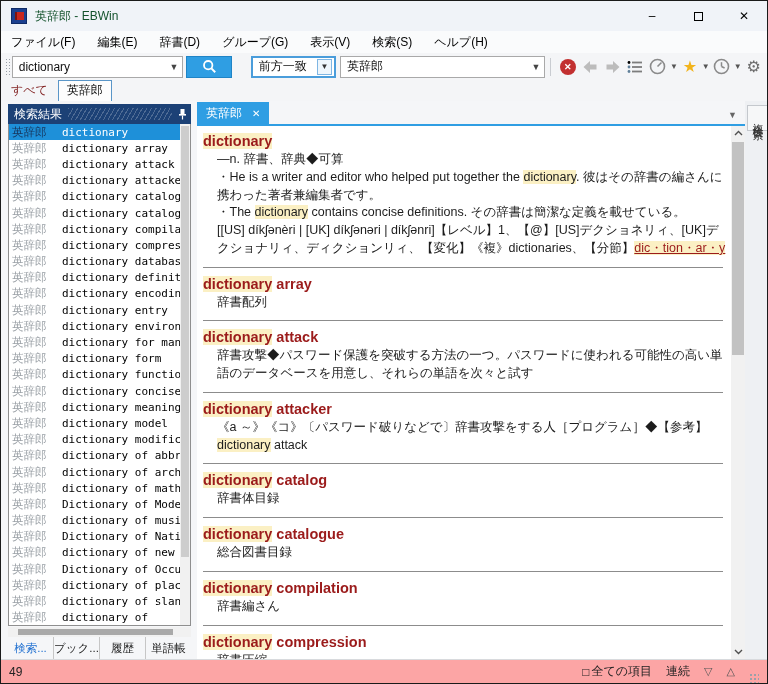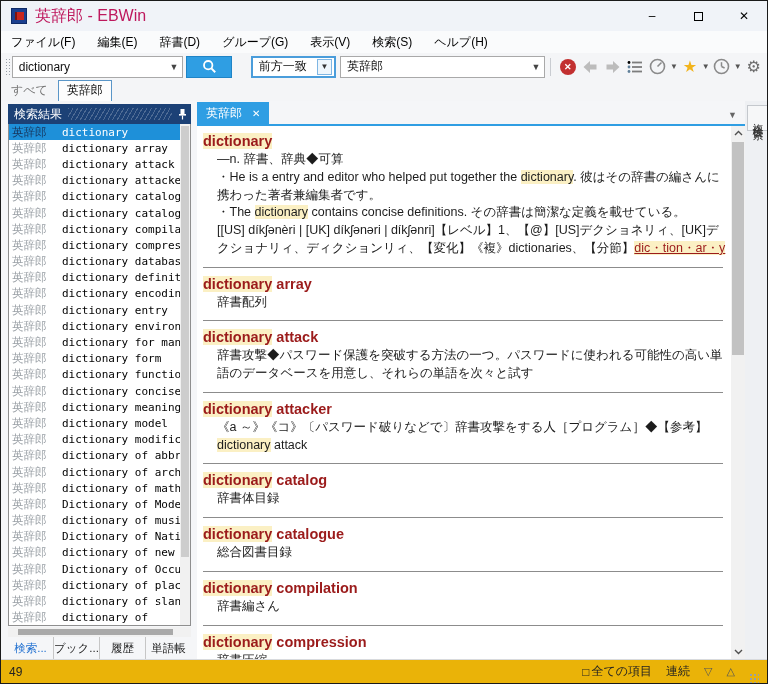--- a/index.html
+++ b/index.html
@@ -5,21 +5,21 @@
   * { box-sizing: border-box; margin: 0; padding: 0; }
   html,body { width:768px; height:684px; overflow:hidden; }
   body { font-family:"Liberation Sans", sans-serif; font-size:12px; color:#111; background:#fff; }
 
   .window { width:768px; height:684px; border:1px solid #1a1a1a; display:flex; flex-direction:column; background:#f5f6f8; }
 
   
   .titlebar { height:30px; background:#f0f3f8; display:flex; align-items:center; padding-left:10px; flex:0 0 auto; }
   .app-icon { width:16px; height:16px; margin-right:8px; background:#1b3f8f; border:1px solid #0e2a66; position:relative; }
   .app-icon::after { content:""; position:absolute; left:3px; top:3px; right:2px; bottom:3px; background:#c8261e; border-left:2px solid #7c120e; }
-  .title-text { font-size:16px; color:#be185d; }
+  .title-text { font-size:12px; color:#14532d; }
   .win-controls { margin-left:auto; display:flex; height:100%; }
   .win-btn { width:46px; height:100%; display:flex; align-items:center; justify-content:center; font-size:12px; color:#000; }
   .win-btn.max span { display:block; width:9px; height:9px; border:1px solid #000; }
 
   
   .menubar { height:22px; background:#fafbfc; display:flex; align-items:center; padding-left:10px; gap:22px; flex:0 0 auto;text-align:right; }
   .menu-item { font-size:12px; color:#000; }
 
   
   .toolbar { height:27px; background:#f4f5f7; display:flex; align-items:center; padding:2px 2px; flex:0 0 auto; }
@@ -33,21 +33,21 @@
   .search-btn { width:48px; height:22px; margin-left:3px; background:#2f9ee3; border:1px solid #1f84c6; display:flex; align-items:center; justify-content:center; }
   .tb-sep { width:1px; height:18px; background:#c9ccd1; margin:0 5px; }
   .tb-ico { width:24px; height:22px; display:flex; align-items:center; justify-content:center; }
   .tb-dd { width:10px; font-size:8px; color:#555; text-align:center; }
   .ico-stop { width:16px; height:16px; border-radius:50%; background:#c23030; color:#fff; font-size:9px; font-weight:bold; display:flex; align-items:center; justify-content:center; }
   .ico-star { color:#f2b41c; font-size:16px; line-height:16px; }
   .ico-gear { color:#6d6d6d; font-size:16px; line-height:16px; }
 
   
   .grouptabs { height:21px; background:#f4f5f7; display:flex; align-items:center; padding-left:10px; gap:10px; flex:0 0 auto; }
-  .gtab-all { font-size:12px; color:#737373; }
+  .gtab-all { font-size:12px; color:#7f1d1d; }
   .gtab-active { font-size:12px; border:1px solid #5a96c8; background:#fdfdfd; padding:1px 8px 2px; }
 
   
   .main { flex:1 1 auto; display:flex; min-height:0; padding-left:7px; background:#f5f6f8; }
 
   
   .sidebar { width:183px; display:flex; flex-direction:column; min-height:0; padding-top:3px; }
   .sb-header { height:20px; background:#1c4176; color:#fff; display:flex; align-items:center; padding:0 4px 0 6px; font-size:12px; flex:0 0 auto; }
   .sb-hatch { flex:1; height:12px; margin:0 6px; background:repeating-linear-gradient(120deg, rgba(255,255,255,.22) 0 1px, transparent 1px 4px); }
   .result-list { flex:1 1 auto; background:#fff; border:1px solid #8f8f8f; border-top:none; overflow:hidden; position:relative; padding-right:10px; }
@@ -82,21 +82,21 @@
   .doc-vscroll { width:14px; background:#f1f1f1; position:relative; flex:0 0 auto; }
   .vs-arrow { height:14px; display:flex; align-items:center; justify-content:center; color:#505050; }
   .vs-thumb { position:absolute; top:16px; left:1px; right:1px; height:40%; background:#c2c2c2; }
   .vs-down { position:absolute; bottom:0; left:0; right:0; }
 
   
   .right-strip { width:22px; background:#eef0f3; flex:0 0 auto; padding-top:4px; }
   .v-tab { writing-mode:vertical-rl; font-size:11px; color:#333; background:#f6f7f8; border:1px solid #c4c8cd; border-right:none; padding:8px 2px; letter-spacing:2px; margin-left:2px; }
 
   
-  .statusbar { height:24px; background:#eab308; border-top:1px solid #d8dadd; display:flex; align-items:center; padding:0 8px; font-size:12px; color:#222; flex:0 0 auto; gap:14px; }
+  .statusbar { height:24px; background:#fca5a5; border-top:1px solid #d8dadd; display:flex; align-items:center; padding:0 8px; font-size:12px; color:#222; flex:0 0 auto; gap:14px; }
   .sb-left { margin-right:auto; }
   .sb-chk { display:flex; align-items:center; gap:2px; }
   .sb-tri { color:#555; font-size:11px; }
   .resize-grip { width:10px; height:10px; background-image:radial-gradient(circle, #9aa0a8 1px, transparent 1px); background-size:4px 4px; align-self:flex-end; }
   svg { display:block; }
 </style>
 </head>
 <body>
 
 <div class="window">
@@ -355,21 +355,21 @@
           <span>英辞郎</span>
           <span class="close">✕</span>
         </div>
         <span class="tabbar-dd">▼</span>
       </div>
       <div class="doc-wrap">
         <div class="doc" id="doc">
             <div>
               <div class="entry-head"><span class="hl">dictionary</span></div>
               <div class="entry-body"><span class="">—n. 辞書、辞典◆可算</span></div>
-              <div class="entry-body"><span class="">・He is a entry and editor who helped put together the </span><span class="hl">dictionary</span><span class="">. 彼はその辞書の編さんに携わった著者兼編集者です。</span></div>
+              <div class="entry-body"><span class="">・He is a writer and editor who helped put together the </span><span class="hl">dictionary</span><span class="">. 彼はその辞書の編さんに携わった著者兼編集者です。</span></div>
               <div class="entry-body"><span class="">・The </span><span class="hl">dictionary</span><span class=""> contains concise definitions. その辞書は簡潔な定義を載せている。</span></div>
               <div class="entry-body"><span class="">[[US] díkʃənèri | [UK] díkʃənəri | díkʃənri]【レベル】1、【@】[US]デクショネリィ、[UK]デクショナリィ、ディクションリィ、【変化】《複》dictionaries、【分節】</span><span class="hl ul">dic・tion・ar・y</span></div>
             </div>
             <div class="entry-sep"></div>
             <div>
               <div class="entry-head"><span class="hl">dictionary</span><span class=""> array</span></div>
               <div class="entry-body"><span class="">辞書配列</span></div>
             </div>
             <div class="entry-sep"></div>
             <div>

